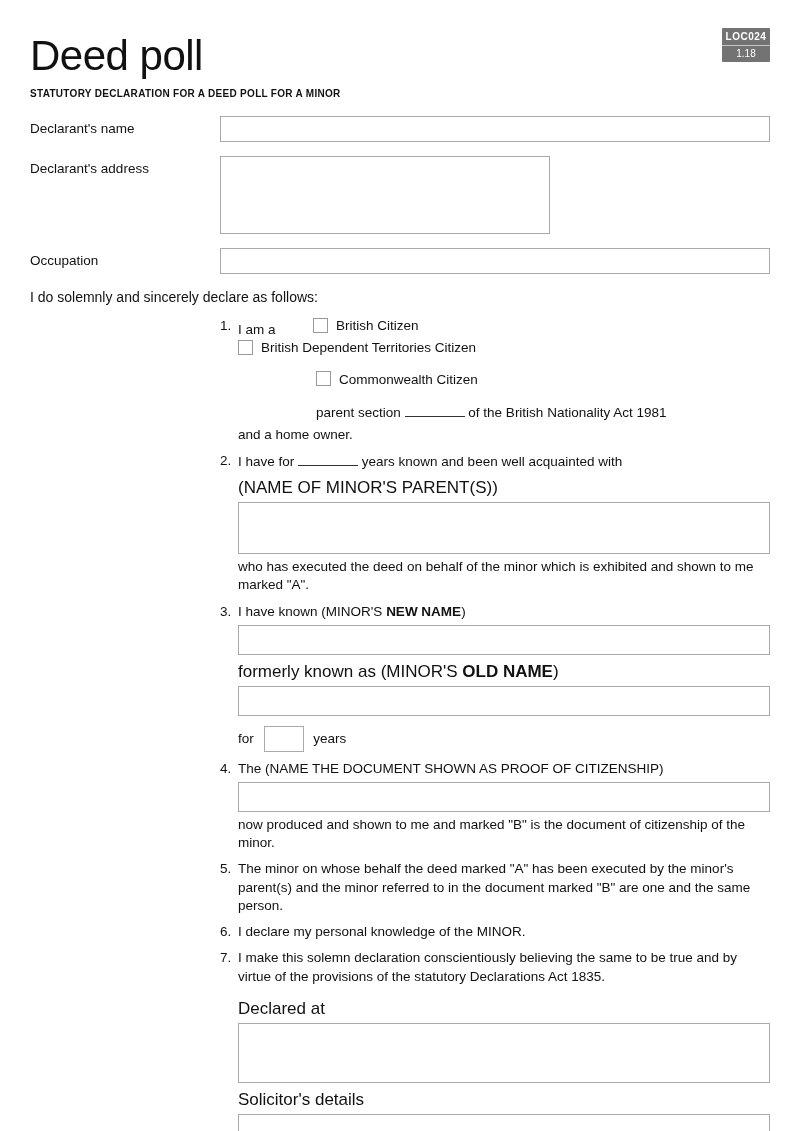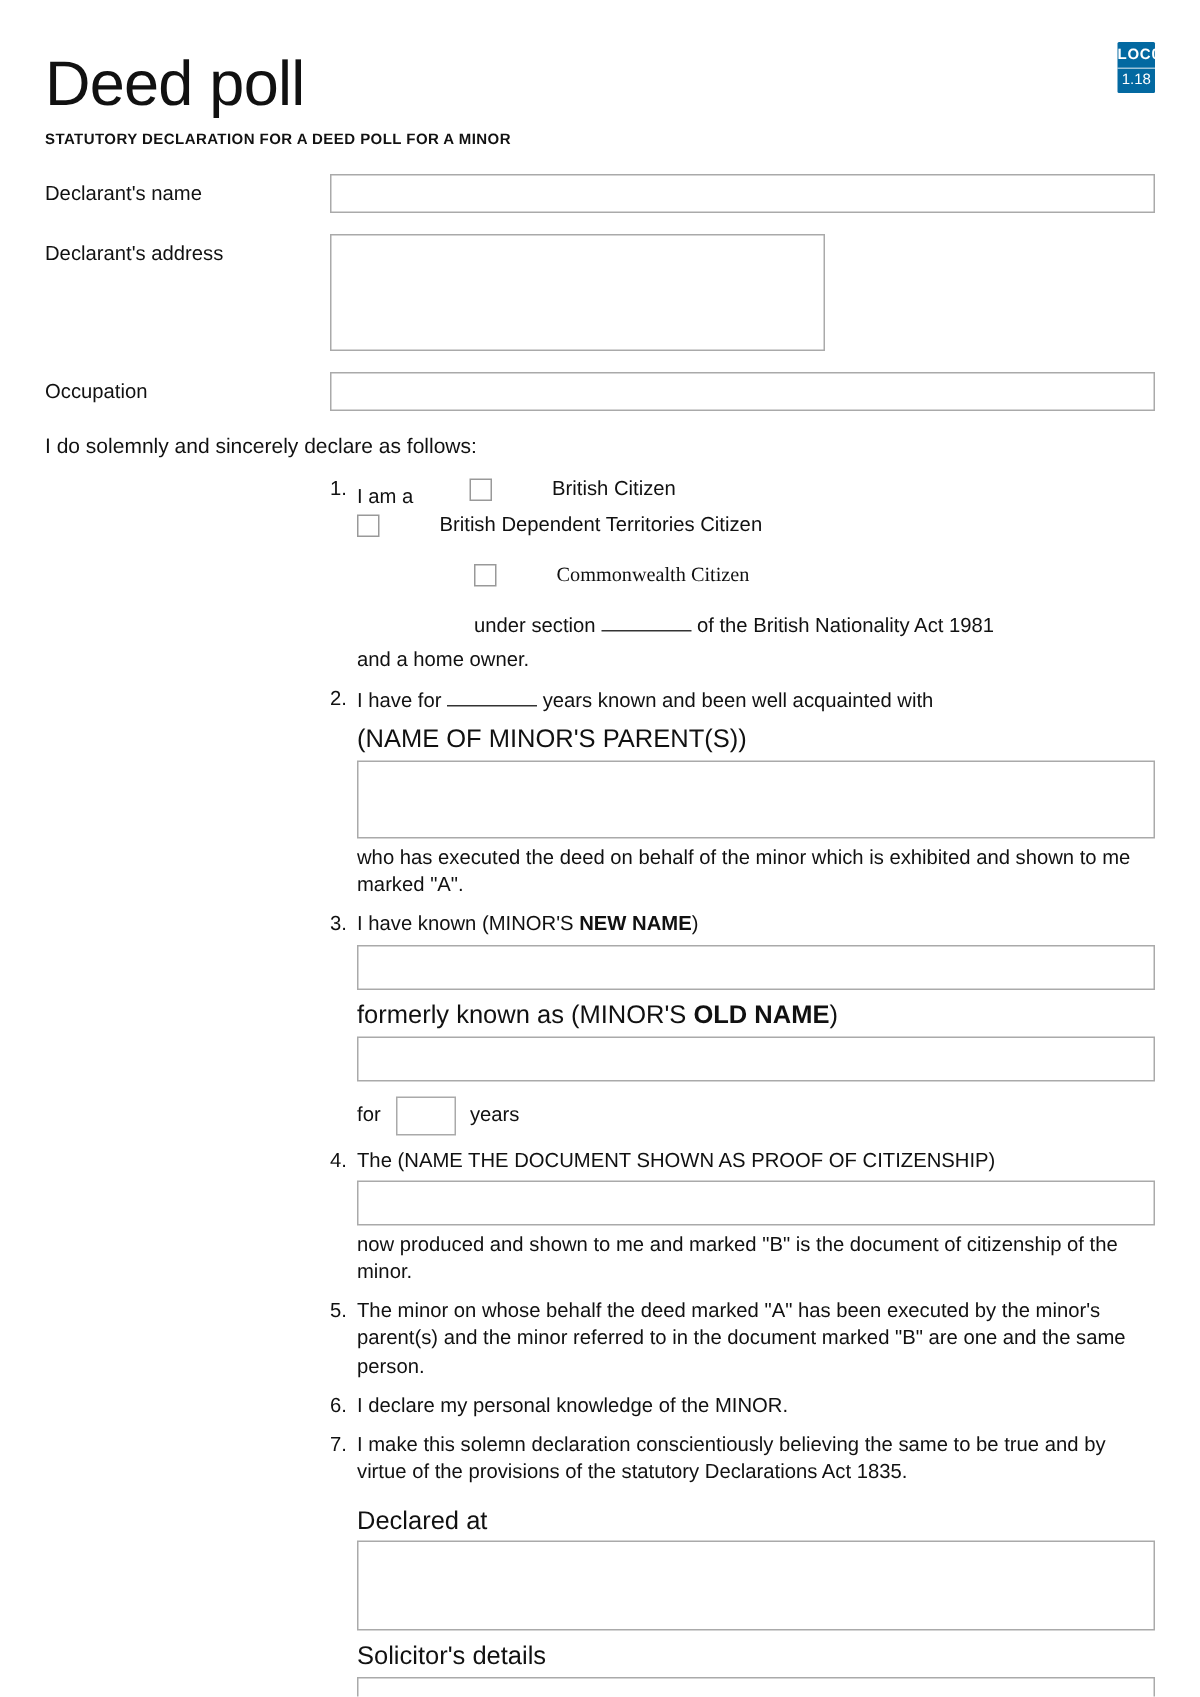--- a/index.html
+++ b/index.html
@@ -11,22 +11,22 @@
     font-family: "Segoe UI", "Helvetica Neue", Arial, sans-serif;
     color: #111;
     font-size: 13.5px;
     line-height: 1.35;
     position: relative;
     padding: 28px 30px 20px 30px;
   }
   .badge {
     position: absolute;
     top: 28px; right: 30px;
-    width: 25px;
-    background: #0369a1;
+    width: 48px;
+    background: #737373;
     color: #fff;
     font-size: 10px;
     text-align: center;
     border-radius: 1px;
   }
   .badge .b1 { padding:2px 0 1px; font-weight:600; letter-spacing:0.5px; }
   .badge .b2 { padding:1px 0 2px; border-top:1px solid rgba(255,255,255,0.6); }
   h1.title {
     margin:0 0 2px 0;
     font-size: 42px;
@@ -52,21 +52,21 @@
   .box { width:100%; }
   .decl { font-weight:400; margin:10px 0 10px 0; font-size:14px; }
   ol.clauses { margin:0 0 0 190px; padding:0; list-style:none; counter-reset: c; }
   ol.clauses > li { counter-increment:c; position:relative; padding-left:18px; margin-bottom:8px; }
   ol.clauses > li::before { content: counter(c) "."; position:absolute; left:0; }
   .cbox {
     display:inline-block; width:15px; height:15px;
     border:1px solid #999; vertical-align:middle; margin-right:8px;
     position:relative; top:-1px;
   }
-  .opt { display:inline-flex; align-items:flex-end; margin-right:40px;gap:32px; }
+  .opt { display:inline-flex; align-items:center; margin-right:40px; }
   .opt span { vertical-align:middle; }
   .blank {
     display:inline-block; border-bottom:1px solid #333; height:14px;
     vertical-align:baseline;
   }
   .w60 { width:60px; }
   .smallcap { font-size:13px; }
   .caption { font-size:17px; margin:6px 0 2px 0; }
   .two { display:flex; gap:34px; }
   .two > div { flex:1; }
@@ -111,28 +111,28 @@
     <span style="display:inline-block;width:30px;"></span>
     <span class="opt">
       <span class="cbox"></span>
       <span>British Citizen</span>
     </span>
     <span style="display:inline-block;width:40px;"></span>
     <span class="opt">
       <span class="cbox"></span>
       <span>British Dependent Territories Citizen</span>
     </span>
-    <div class="tight" style="margin-left:78px; margin-top:10px;font-family:Liberation Serif, serif;">
+    <div class="tight" style="margin-left:78px; margin-top:10px;">
       <span class="opt">
         <span class="cbox"></span>
         <span>Commonwealth Citizen</span>
       </span>
     </div>
     <div class="tight" style="margin-left:78px; margin-top:10px;">
-      <span>under section</span>
+      <span>parent section</span>
       <span class="blank w60"></span>
       <span>of the British Nationality Act 1981</span>
     </div>
     <div class="tight">and a home owner.</div>
   </li>
 
   <li>
     <span>I have for</span>
     <span class="blank w60"></span>
     <span>years known and been well acquainted with</span>

